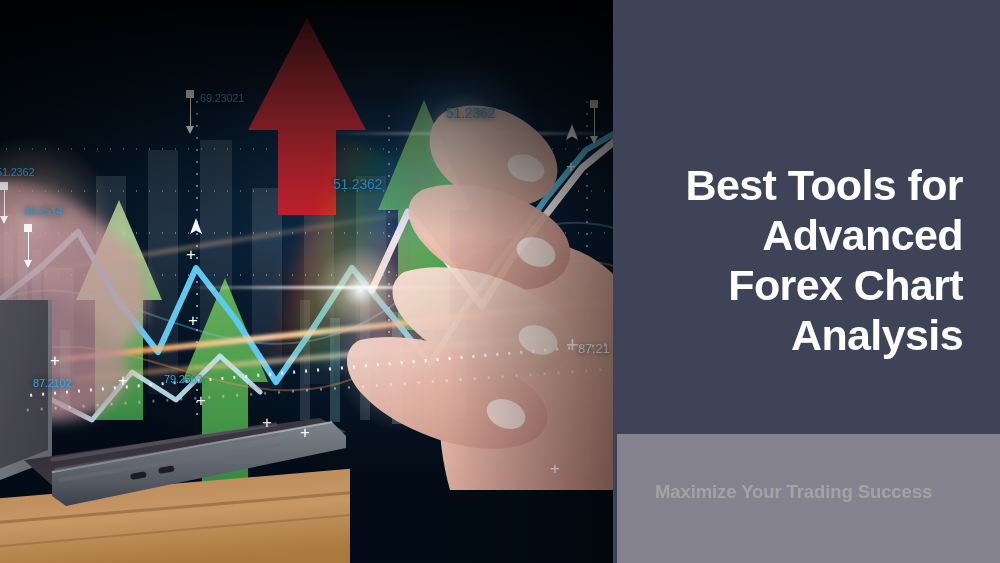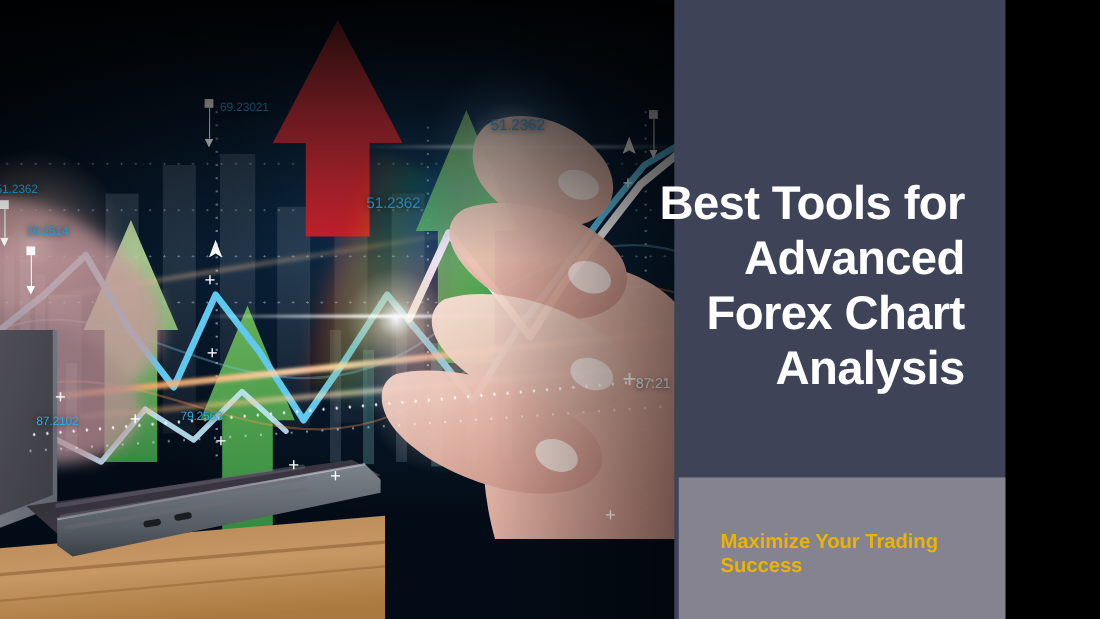--- a/index.html
+++ b/index.html
@@ -1,20 +1,20 @@
 <!DOCTYPE html>
 <html><head>
 <meta charset="utf-8">
 <style>
   html,body{margin:0;padding:0;background:#000;}
   body{font-family:"Liberation Sans",sans-serif;}
 
   #canvas{
     position:relative;
-    width:914px;height:563px;
+    width:1000px;height:563px;
     overflow:hidden;
     background:#05101c;
   }
 
   
   #photo{
     position:absolute;left:0;top:0;width:620px;height:563px;
     overflow:hidden;
     background:
       radial-gradient(ellipse 420px 300px at 62% 30%, rgba(18,58,92,.95) 0%, rgba(9,30,52,.9) 45%, rgba(3,12,22,.98) 100%),
@@ -99,21 +99,21 @@
     color:#ffffff;
     font-family:"Liberation Sans",sans-serif;
     font-weight:bold;
     font-size:43px;
     line-height:50px;
     letter-spacing:-0.6px;
     white-space:pre-line;
   }
   #subtitle{
     position:absolute;left:655px;top:481px;
-    color:#eab308;
+    color:#a3a3a3;
     font-family:"Liberation Sans",sans-serif;
     font-weight:bold;
     font-size:18.5px;
     letter-spacing:-0.1px;
   }
 </style>
 </head>
 <body>
 
 <div id="canvas">

